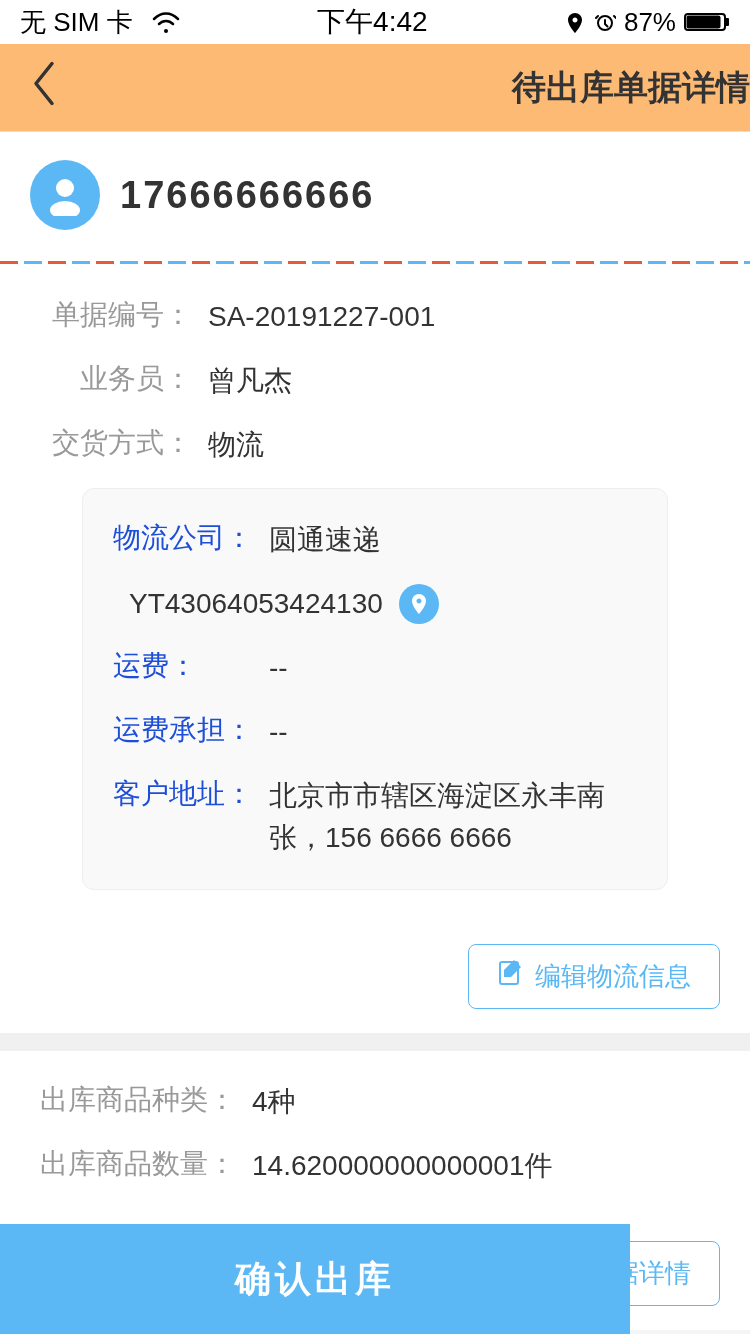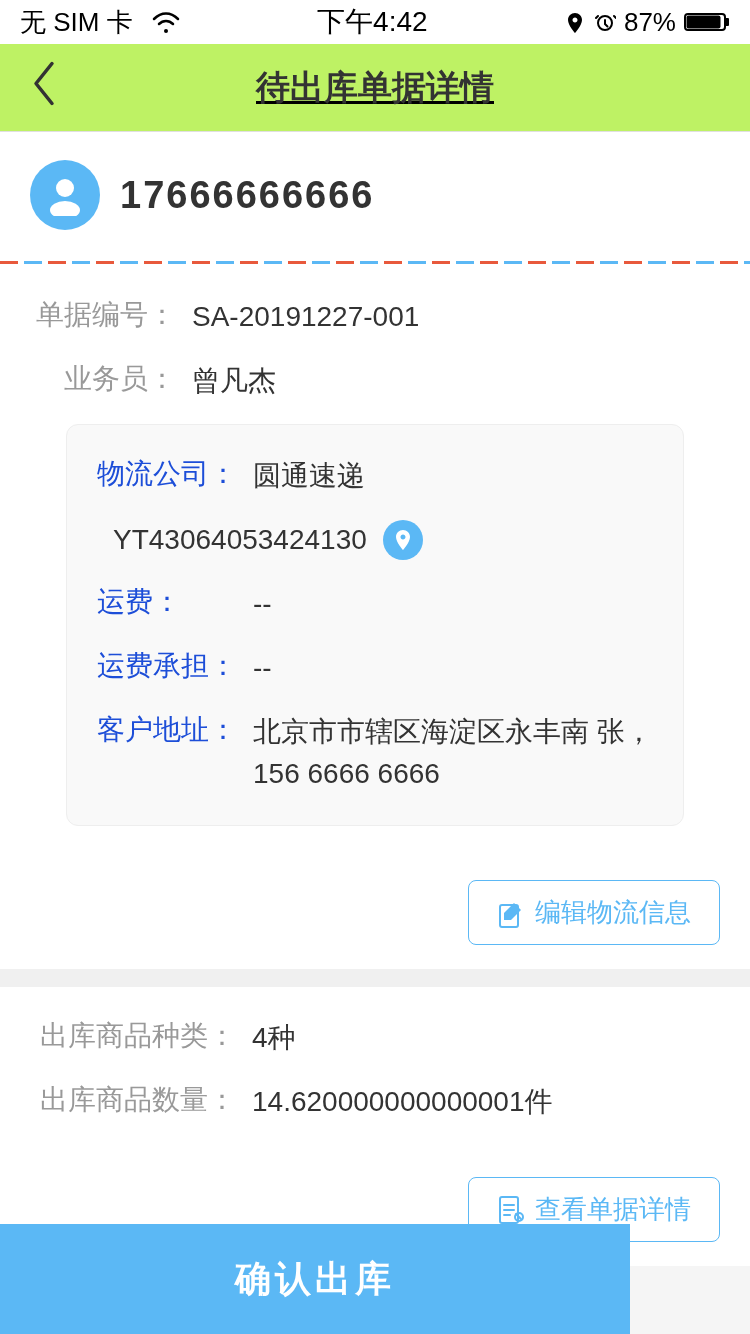--- a/index.html
+++ b/index.html
@@ -36,27 +36,26 @@
       align-items: center;
       gap: 8px;
       font-size: 24px;
       color: #000;
     }
 
     
     .nav-bar {
       width: 750px;
       height: 88px;
-      background: #bef264;
-      display: flex;
-      align-items: center;
-      justify-content: center;
+      background: #fdba74;
+      display: flex;
+      align-items: center;
+      justify-content: flex-end;
       position: relative;
       border-bottom: 1px solid #e0e0e0;
-      text-decoration: underline;
     }
     .nav-back {
       position: absolute;
       left: 30px;
       top: 50%;
       transform: translateY(-50%);
       font-size: 40px;
       color: #333;
       cursor: pointer;
     }
@@ -125,21 +124,21 @@
         transparent 42px, transparent 48px
       );
     }
 
     
     .section-white {
       background: #fff;
       margin: 0;
     }
     .section-info {
-      padding: 30px 36px;
+      padding: 30px 52px;
     }
     .info-row {
       display: flex;
       align-items: flex-start;
       margin-bottom: 22px;
       font-size: 28px;
     }
     .info-row:last-child { margin-bottom: 0; justify-content: center; }
     .info-label {
       color: #999;
@@ -206,21 +205,21 @@
       padding: 24px 30px;
       display: flex;
       justify-content: flex-end;
       background: #fff;
     }
     .edit-btn {
       border: 1px solid #5bb8f5;
       border-radius: 8px;
       padding: 14px 28px;
       display: flex;
-      align-items: flex-end;
+      align-items: flex-start;
       gap: 10px;
       font-size: 26px;
       color: #5bb8f5;
       cursor: pointer;
       background: #fff;
     }
     .edit-btn svg {
       width: 28px;
       height: 28px;
       fill: #5bb8f5;
@@ -339,20 +338,24 @@
 
   <div class="section-white">
     <div class="section-info">
       <div class="info-row">
         <span class="info-label">单据编号：</span>
         <span class="info-value">SA-20191227-001</span>
       </div>
       <div class="info-row">
         <span class="info-label">业务员：</span>
         <span class="info-value">曾凡杰</span>
+      </div>
+      <div class="info-row">
+        <span class="info-label">交货方式：</span>
+        <span class="info-value">物流</span>
       </div>
 
       <div class="logistics-card">
         <div class="logistics-row">
           <span class="logistics-label">物流公司：</span>
           <span class="logistics-value">圆通速递</span>
         </div>
         <div class="logistics-row">
           <div class="logistics-value">
             <span>YT43064053424130</span>

